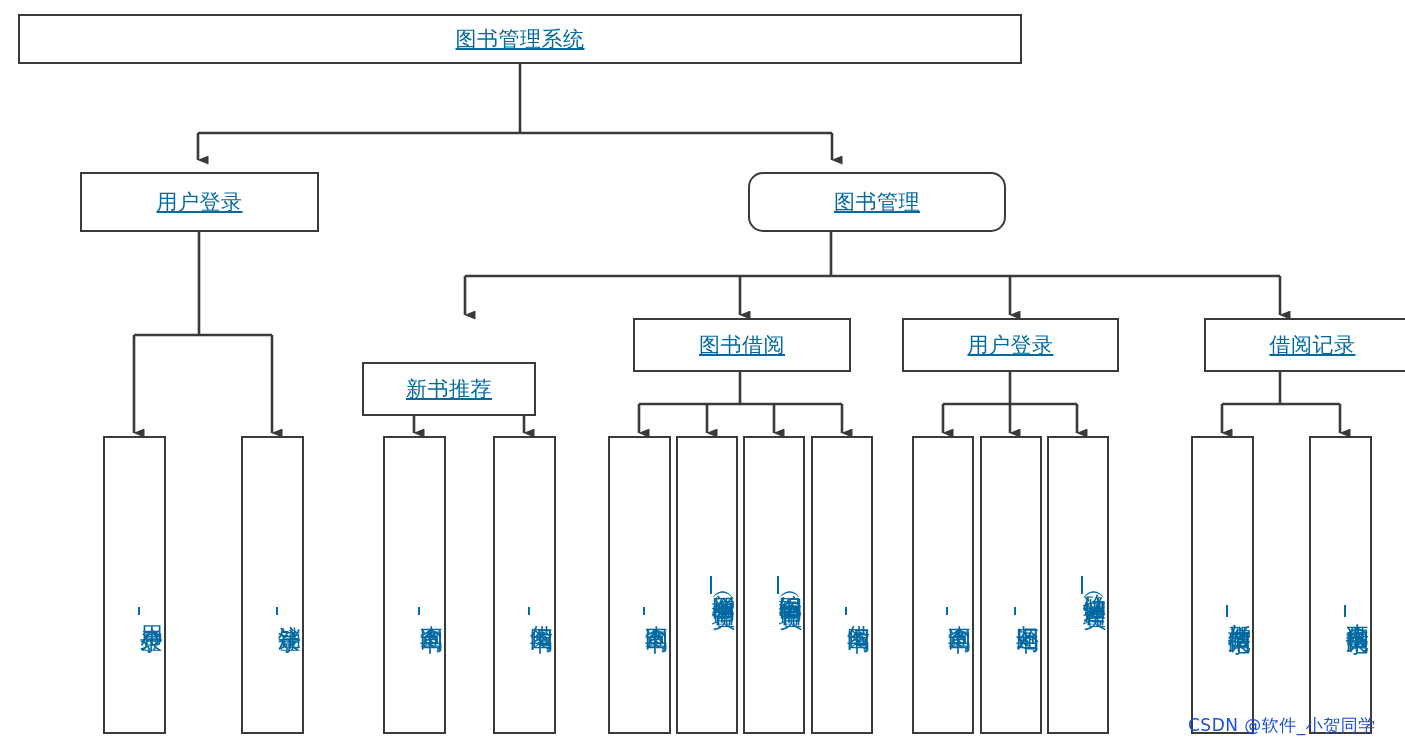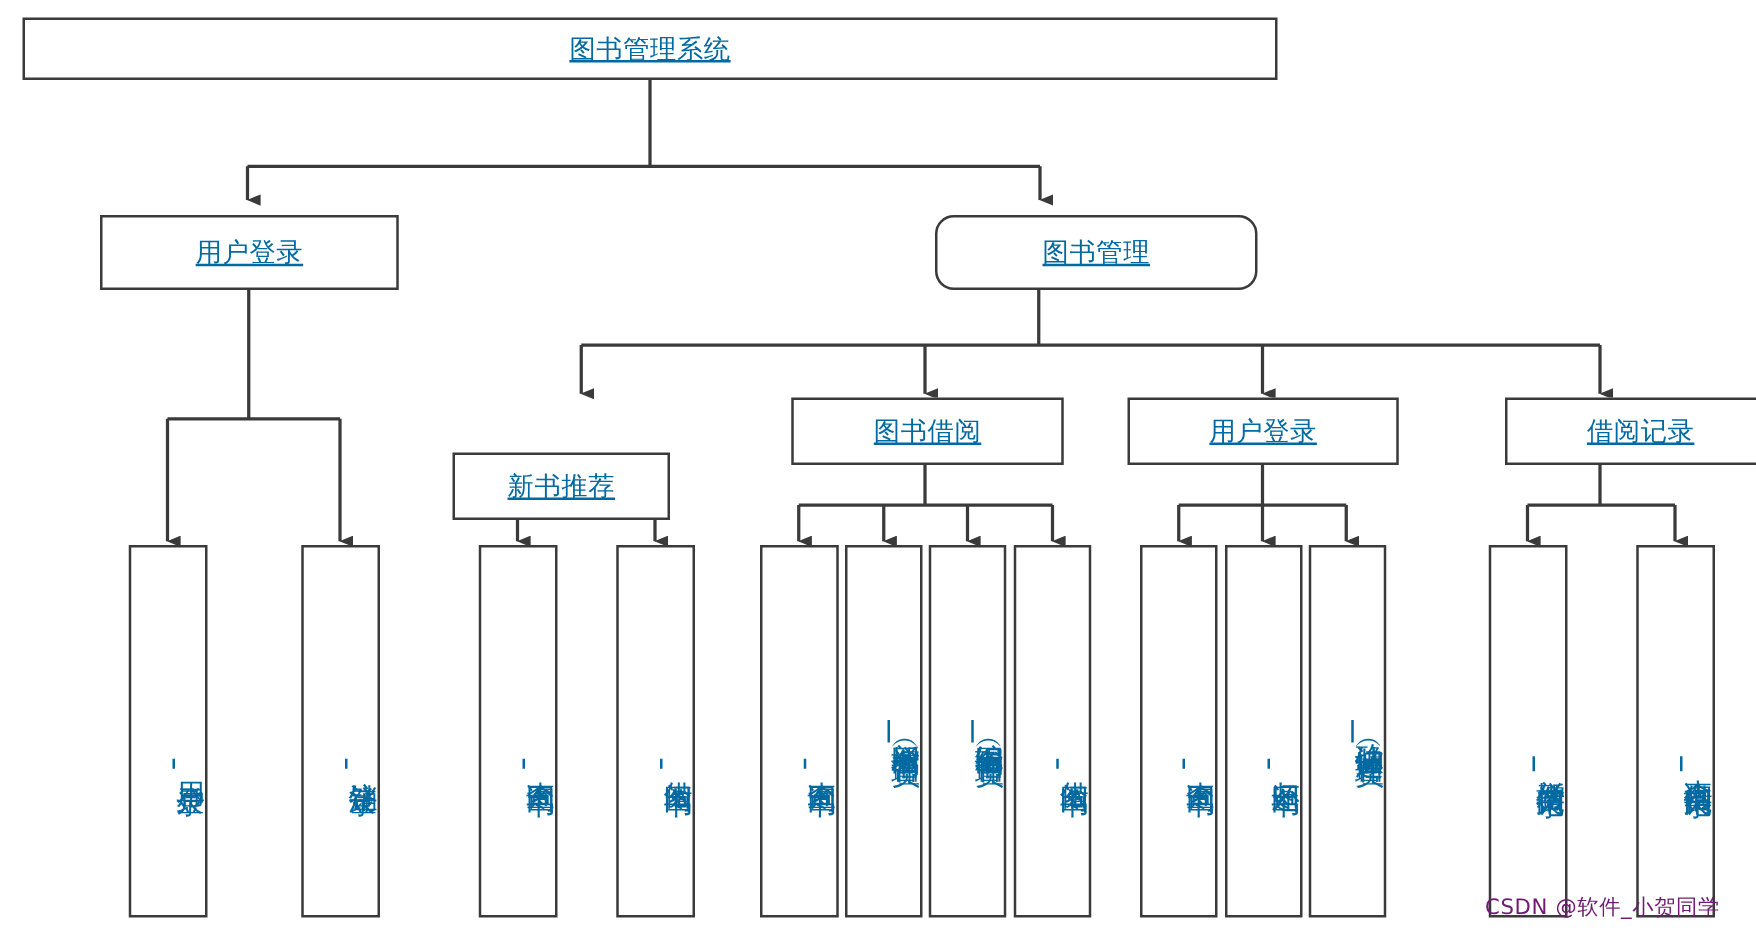--- a/index.html
+++ b/index.html
@@ -58,21 +58,21 @@
     max-height: 100%;
   }
   .node.vert.mid .vtext {
     margin-top: 52px;
   }
   .watermark {
     position: absolute;
     left: 1188px;
     top: 714px;
     font-size: 17px;
-    color: #701a75;
+    color: #1d4ed8;
     white-space: nowrap;
     z-index: 3;
     letter-spacing: 0.5px;
   }
 </style>
 </head>
 <body>
 
 <div id="canvas">
 

